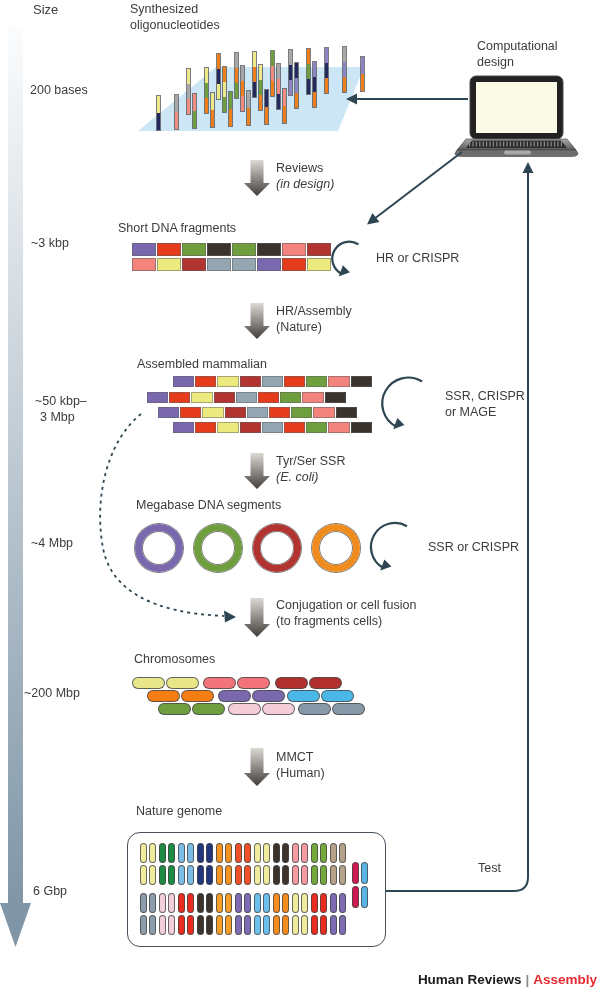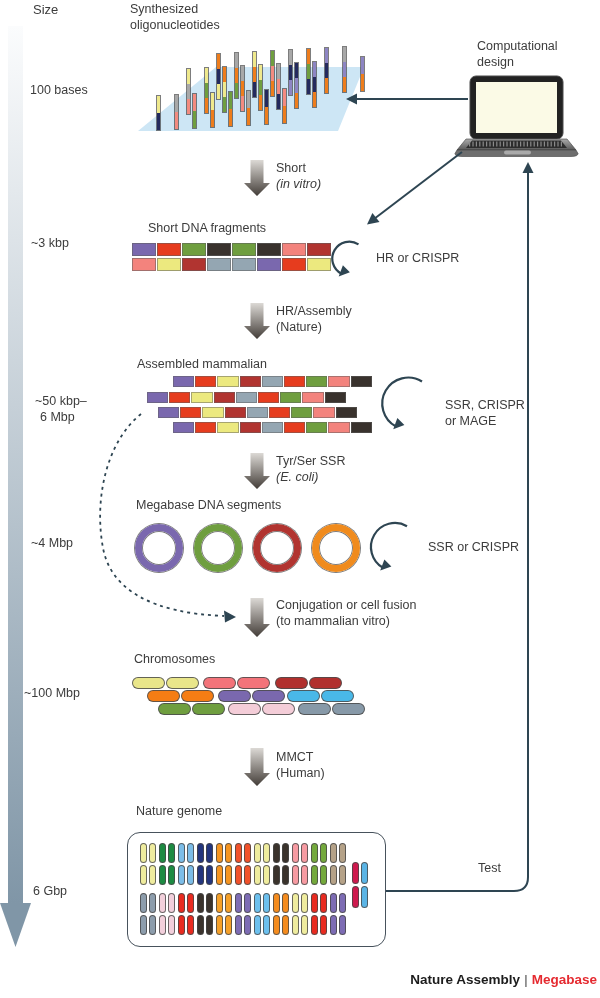--- a/index.html
+++ b/index.html
@@ -579,67 +579,67 @@
     <div class="txt" style="left:130px;top:2px">
       <div>Synthesized</div>
       <div>oligonucleotides</div>
     </div>
 
     <div class="txt" style="left:477px;top:39px">
       <div>Computational</div>
       <div>design</div>
     </div>
 
-    <div class="txt" style="left:30px;top:83px">100 bases</div>
+    <div class="txt" style="left:30px;top:83px">200 bases</div>
     <div class="txt" style="left:31px;top:236px">~3 kbp</div>
     <div class="txt" style="left:35px;top:394px">~50 kbp–</div>
-    <div class="txt" style="left:40px;top:410px">6 Mbp</div>
+    <div class="txt" style="left:40px;top:410px">3 Mbp</div>
     <div class="txt" style="left:31px;top:536px">~4 Mbp</div>
-    <div class="txt" style="left:24px;top:686px">~100 Mbp</div>
+    <div class="txt" style="left:24px;top:686px">~200 Mbp</div>
     <div class="txt" style="left:33px;top:884px">6 Gbp</div>
 
     <div class="txt" style="left:276px;top:161px">
-      <div>Short</div>
-      <div class="it">(in vitro)</div>
-    </div>
-
-    <div class="txt" style="left:148px;top:221px">Short DNA fragments</div>
+      <div>Reviews</div>
+      <div class="it">(in design)</div>
+    </div>
+
+    <div class="txt" style="left:118px;top:221px">Short DNA fragments</div>
     <div class="txt" style="left:376px;top:251px">HR or CRISPR</div>
 
     <div class="txt" style="left:276px;top:304px">
       <div>HR/Assembly</div>
       <div>(Nature)</div>
     </div>
 
     <div class="txt" style="left:137px;top:357px">Assembled mammalian</div>
-    <div class="txt" style="left:445px;top:398px">
+    <div class="txt" style="left:445px;top:389px">
       <div>SSR, CRISPR</div>
       <div>or MAGE</div>
     </div>
 
     <div class="txt" style="left:276px;top:454px">
       <div>Tyr/Ser SSR</div>
       <div class="it">(E. coli)</div>
     </div>
 
     <div class="txt" style="left:136px;top:498px">Megabase DNA segments</div>
     <div class="txt" style="left:428px;top:540px">SSR or CRISPR</div>
 
     <div class="txt" style="left:276px;top:598px">
       <div>Conjugation or cell fusion</div>
-      <div>(to mammalian vitro)</div>
+      <div>(to fragments cells)</div>
     </div>
 
     <div class="txt" style="left:134px;top:652px">Chromosomes</div>
 
     <div class="txt" style="left:276px;top:750px">
       <div>MMCT</div>
       <div>(Human)</div>
     </div>
 
     <div class="txt" style="left:136px;top:804px">Nature genome</div>
     <div class="txt" style="left:478px;top:861px">Test</div>
 
     <div class="footer">
-      <span style="color:#1c1c1c">Nature Assembly</span><span class="sep">|</span><span style="color:#e52a30">Megabase</span>
+      <span style="color:#1c1c1c">Human Reviews</span><span class="sep">|</span><span style="color:#e52a30">Assembly</span>
     </div>
   </div>
 </div>
 
 </body></html>

